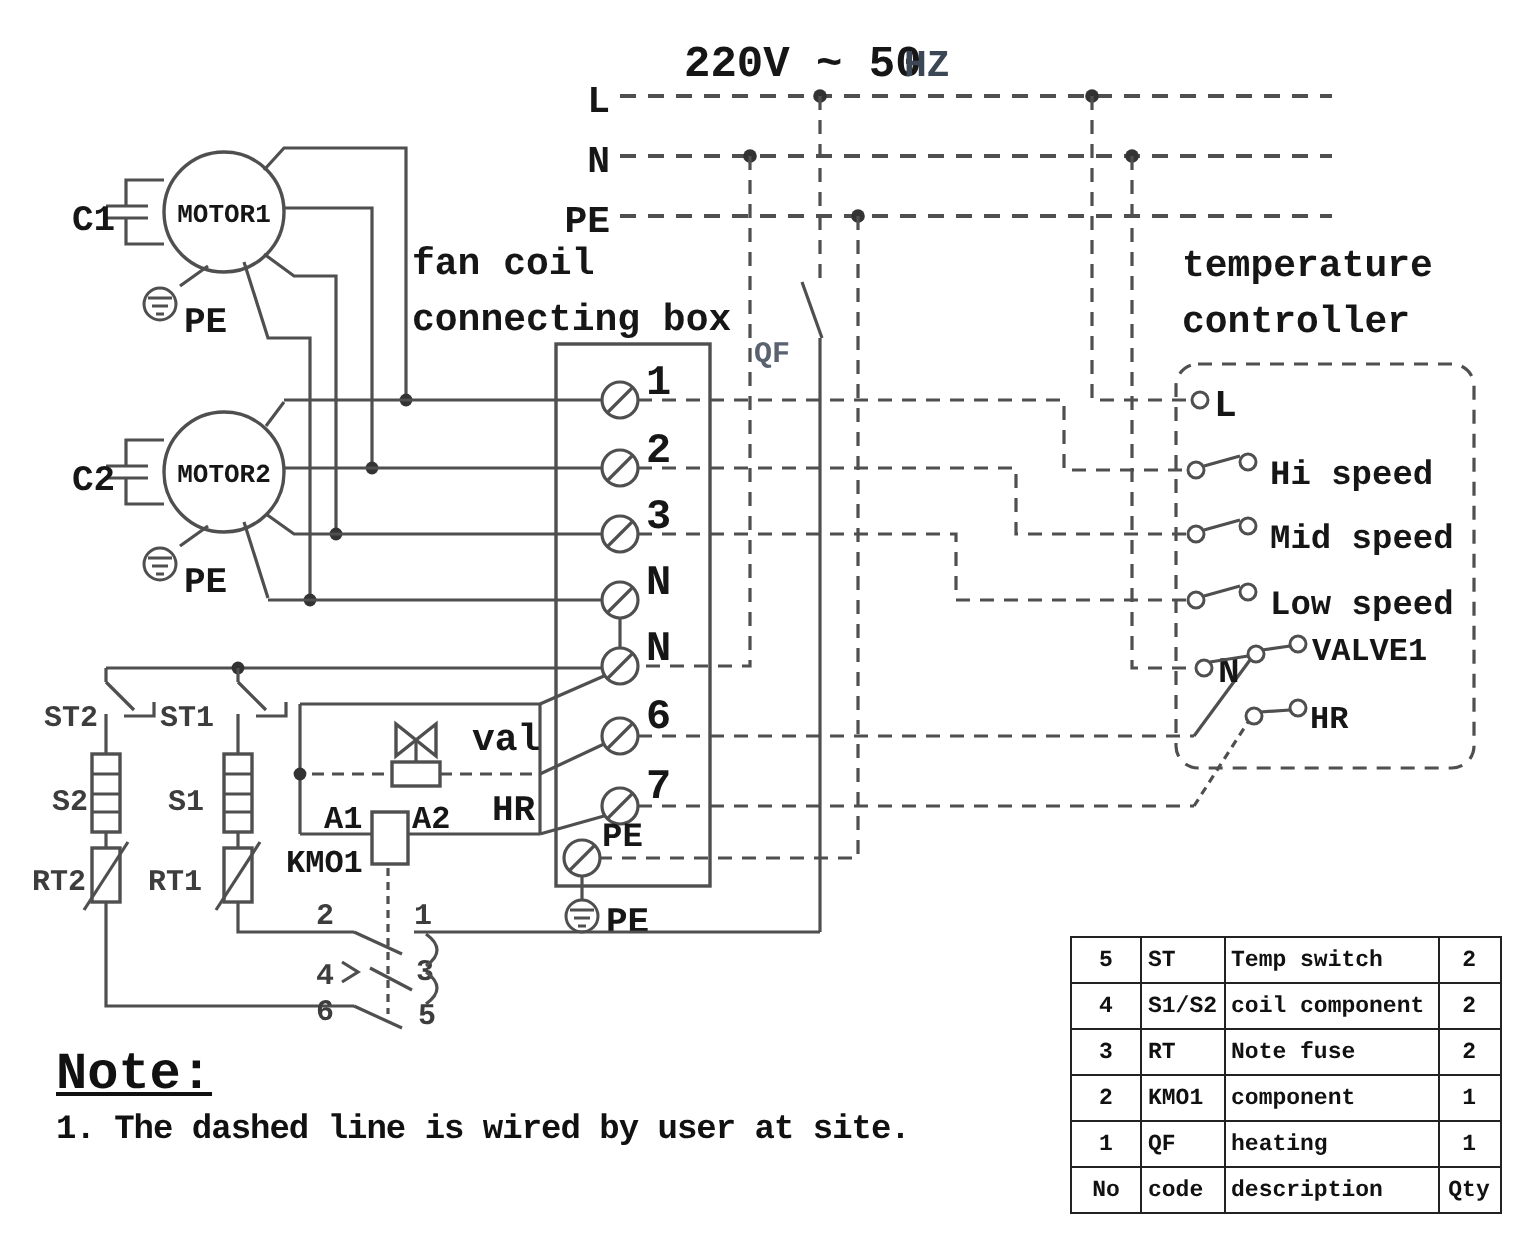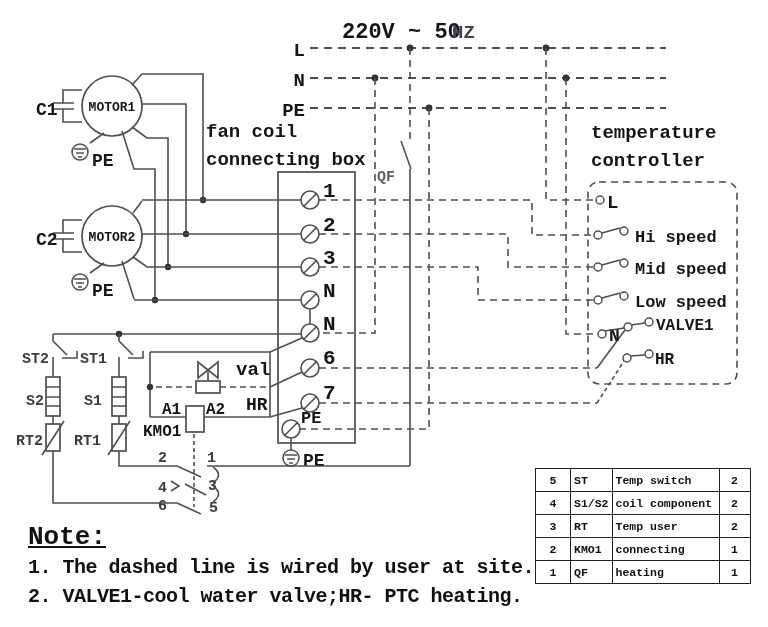--- a/index.html
+++ b/index.html
@@ -19,21 +19,21 @@
   .box{fill:none;stroke:#4f4f4f;stroke-width:1.7;}
   .lbl-big{font-size:21px;}
   .lbl-19{font-size:19px;}
   .lbl-18{font-size:18px;}
   .lbl-17{font-size:17px;}
   .lbl-16{font-size:16px;}
   .lbl-15{font-size:15px;fill:#3d3d3d;}
   .lbl-13{font-size:13px;}
   #note{position:absolute;left:28px;top:522px;color:#111;font-weight:bold;}
   #note .nhead{font-size:26px;margin-bottom:4px;text-decoration:underline;}
-  #note .nline{font-size:20px;margin-bottom:6px;letter-spacing:-0.5px;}
+  #note .nline{font-size:17px;margin-bottom:6px;letter-spacing:-0.5px;}
   #bom{position:absolute;left:535px;top:468px;border-collapse:collapse;}
   #bom td{border:1.6px solid #222;font-size:11.5px;font-weight:bold;color:#111;
           padding:0 3px;height:22px;text-align:left;vertical-align:middle;
           font-family:"Liberation Mono","DejaVu Sans Mono",monospace;}
   #bom td.c1{width:28px;text-align:center;}
   #bom td.c2{width:32px;}
   #bom td.c3{width:100px;margin-left:20px;}
   #bom td.c4{width:24px;text-align:center;}
 </style>
 </head>
@@ -262,50 +262,55 @@
     <circle class="small-c" cx="627" cy="358" r="4"></circle>
     <line class="wire" x1="630" y1="356" x2="645" y2="355"></line>
     <circle class="small-c" cx="649" cy="354" r="4"></circle>
     <text class="lbl-16" x="655" y="364">HR</text>
   </g>
 </svg>
 
   <div id="note">
     <div class="nhead">Note:</div>
     <div class="nline">1. The dashed line is wired by user at site.</div>
-    <div class="nline">2. VALVE1-cool water valve;HR- PTC heating.</div>
   </div>
 
   <table id="bom">
     <tbody>
         <tr>
       <td class="c1">5</td>
       <td class="c2">ST</td>
       <td class="c3">Temp switch</td>
       <td class="c4">2</td>
     </tr>
     <tr>
       <td class="c1">4</td>
       <td class="c2">S1/S2</td>
       <td class="c3">coil component</td>
       <td class="c4">2</td>
     </tr>
     <tr>
       <td class="c1">3</td>
       <td class="c2">RT</td>
-      <td class="c3">Temp user</td>
+      <td class="c3">Note fuse</td>
       <td class="c4">2</td>
     </tr>
     <tr>
       <td class="c1">2</td>
       <td class="c2">KMO1</td>
-      <td class="c3">connecting</td>
+      <td class="c3">component</td>
       <td class="c4">1</td>
     </tr>
     <tr>
       <td class="c1">1</td>
       <td class="c2">QF</td>
       <td class="c3">heating</td>
       <td class="c4">1</td>
     </tr>
+    <tr>
+      <td class="c1">No</td>
+      <td class="c2">code</td>
+      <td class="c3">description</td>
+      <td class="c4">Qty</td>
+    </tr>
   </tbody>
     </table>
 </div>
 
 </body></html>

